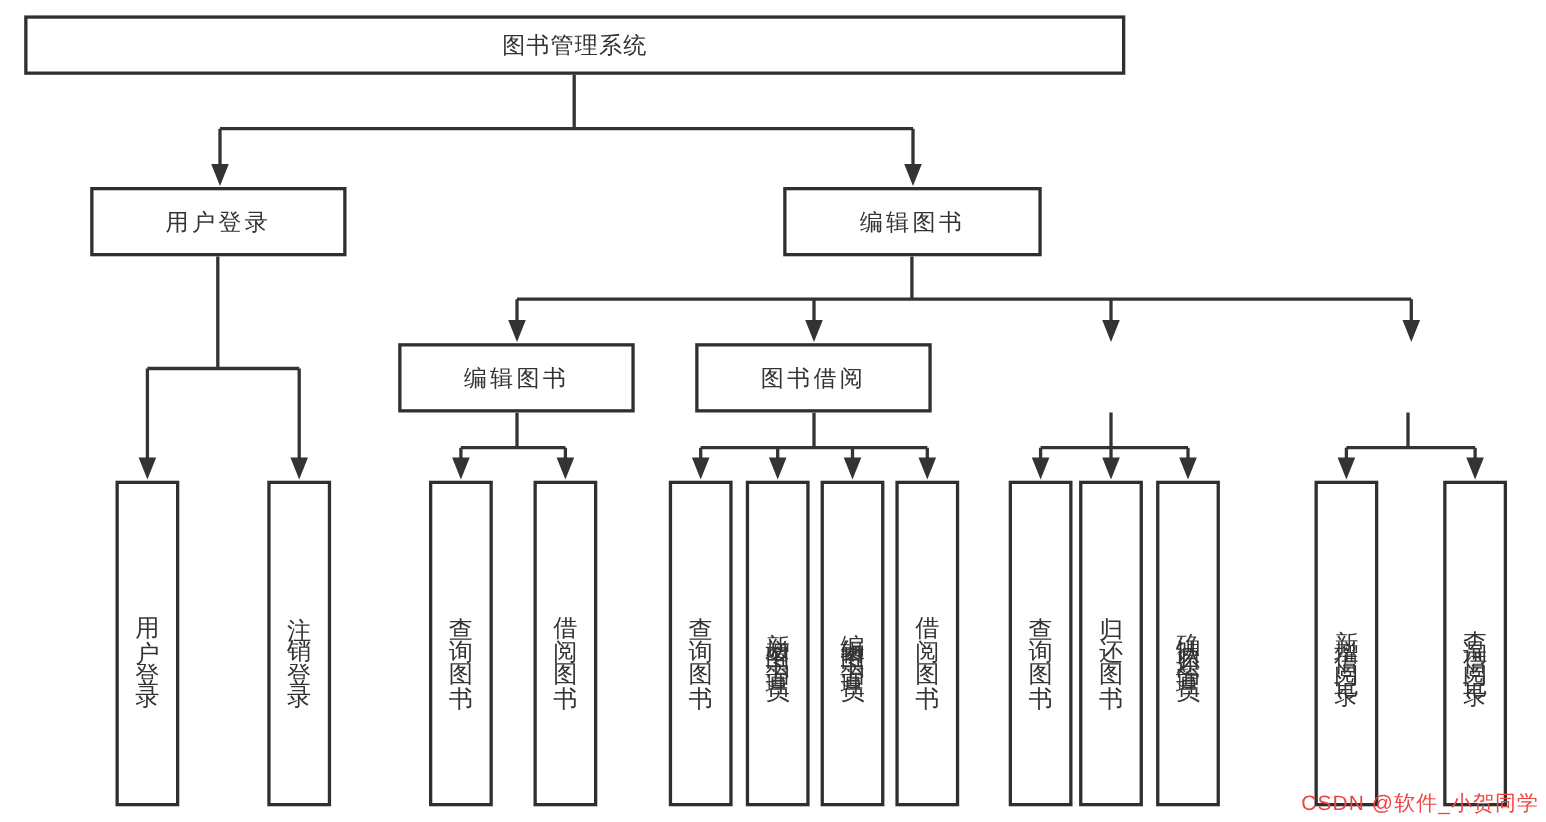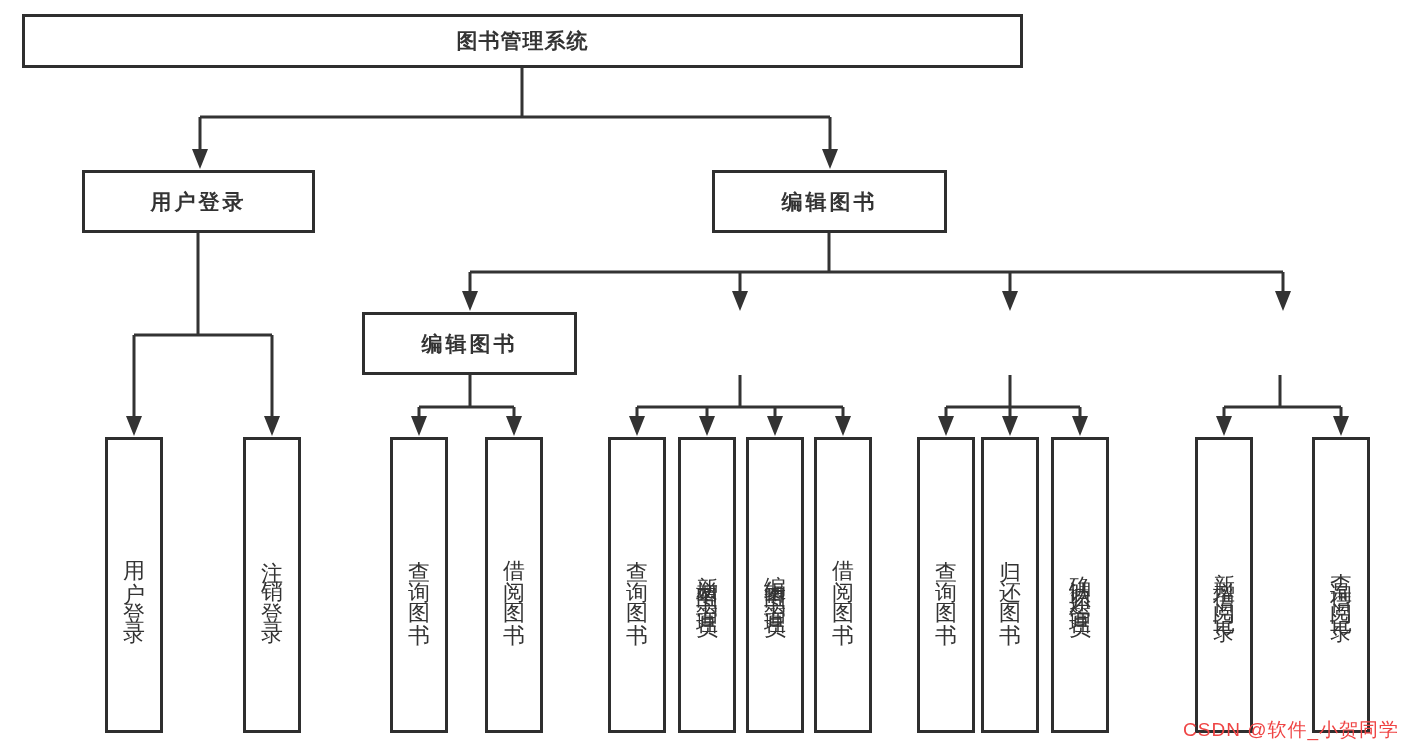--- a/index.html
+++ b/index.html
@@ -23,21 +23,20 @@
     border: 3px solid #2f2f2f;
     display: flex;
     align-items: center;
     justify-content: center;
   }
   .hlabel {
     color: #333333;
     font-size: 21px;
     letter-spacing: 3px;
     white-space: nowrap;
-    font-weight: bold;
   }
   .lvl0 .hlabel { letter-spacing: 1px; }
   .leaf {
     width: 58px;
     height: 296px;
     top: 437px;
   }
   .vlabel {
     writing-mode: vertical-rl;
     text-orientation: mixed;
@@ -95,20 +94,23 @@
   <div class="node" style="left:82px;top:170px;width:233px;height:63px">
     <span class="hlabel">用户登录</span>
   </div>
   <div class="node" style="left:712px;top:170px;width:235px;height:63px">
     <span class="hlabel">编辑图书</span>
   </div>
 
   <div class="node" style="left:362px;top:312px;width:215px;height:63px">
     <span class="hlabel">编辑图书</span>
   </div>
+  <div class="node" style="left:632px;top:312px;width:215px;height:63px">
+    <span class="hlabel">图书借阅</span>
+  </div>
 
   <div class="node leaf" style="left:105px">
     <span class="vlabel vt-s">用户登录</span>
   </div>
   <div class="node leaf" style="left:243px">
     <span class="vlabel vt-s">注销登录</span>
   </div>
 
   <div class="node leaf" style="left:390px">
     <span class="vlabel vt-s">查询图书</span>

